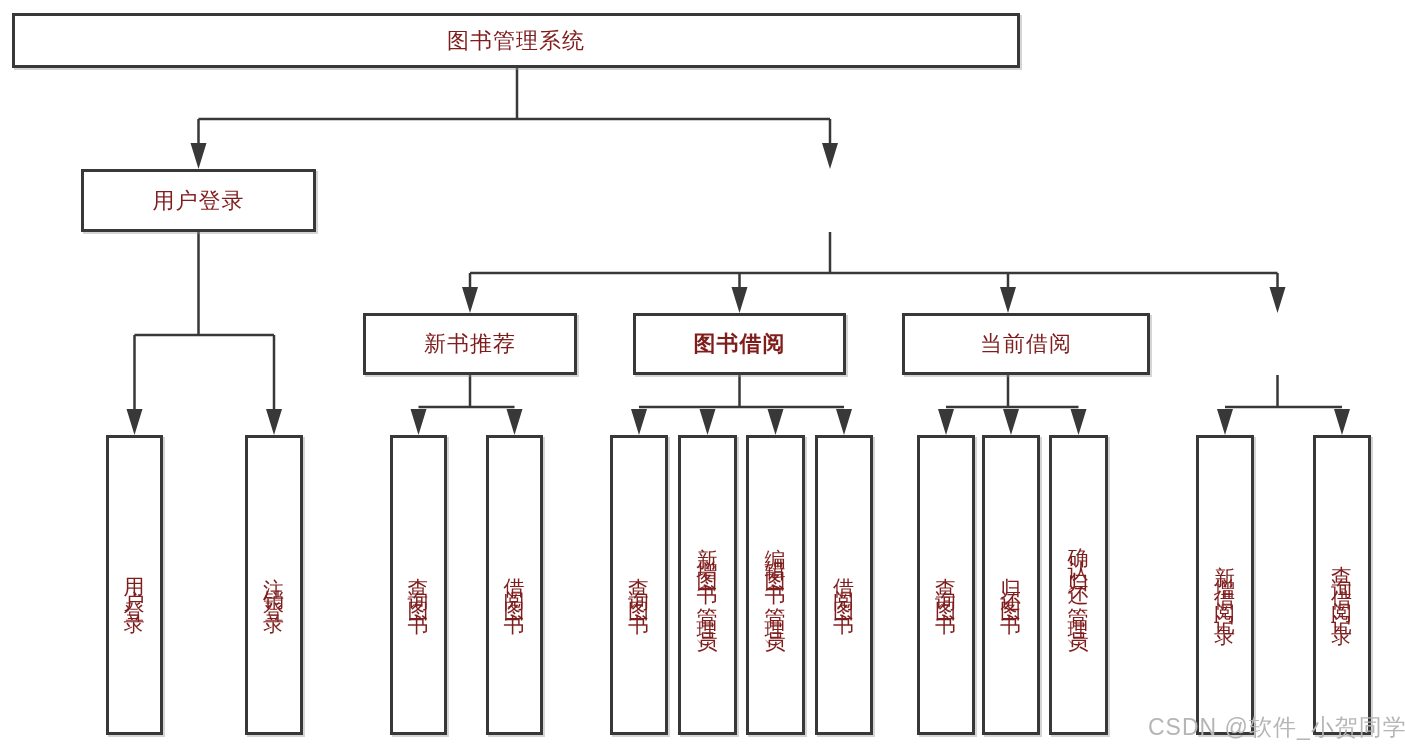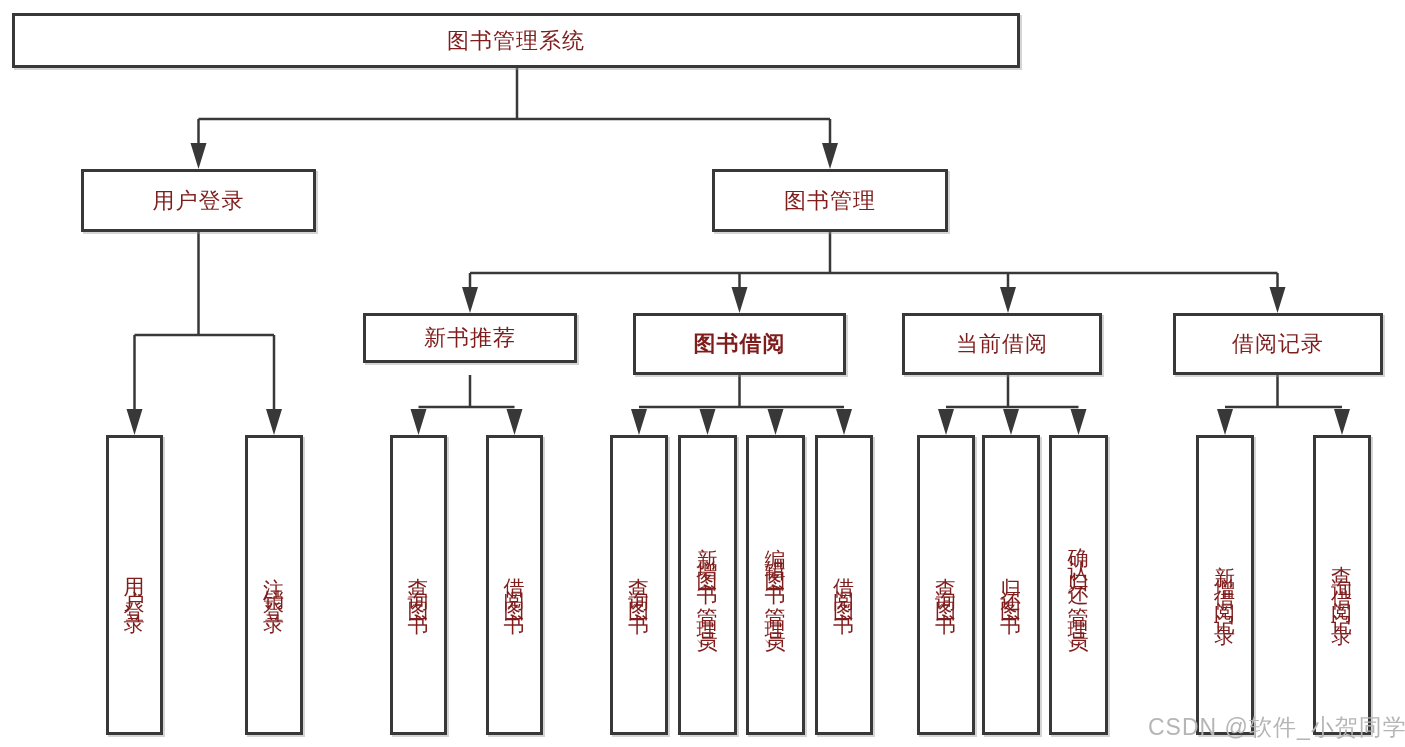--- a/index.html
+++ b/index.html
@@ -92,35 +92,29 @@
              M1334 409 L1350 409 L1342 435 Z" fill="#383838" stroke="none"></path>
   </svg>
 
   <div class="node h" style="left:12px; top:13px; width:1008px; height:55px;">
     <span>图书管理系统</span>
   </div>
 
   <div class="node h" style="left:81px; top:169px; width:235px; height:63px;">
     <span>用户登录</span>
   </div>
-  <div class="node h" style="left:712px; top:169px; width:236px; height:63px;">
-    <span>图书管理</span>
-  </div>
 
-  <div class="node h" style="left:363px; top:313px; width:214px; height:50px;">
+  <div class="node h" style="left:363px; top:313px; width:214px; height:62px;">
     <span>新书推荐</span>
   </div>
   <div class="node h" style="left:633px; top:313px; width:213px; height:62px;font-weight:bold;">
     <span>图书借阅</span>
   </div>
-  <div class="node h" style="left:902px; top:313px; width:200px; height:62px;">
+  <div class="node h" style="left:902px; top:313px; width:248px; height:62px;">
     <span>当前借阅</span>
-  </div>
-  <div class="node h" style="left:1173px; top:313px; width:210px; height:62px;">
-    <span>借阅记录</span>
   </div>
 
   <div class="node v" style="left:106px; top:435px; width:57px; height:300px;">
     <span>用户登录</span>
   </div>
   <div class="node v" style="left:245px; top:435px; width:58px; height:300px;">
     <span>注销登录</span>
   </div>
 
   <div class="node v" style="left:390px; top:435px; width:57px; height:300px;">

